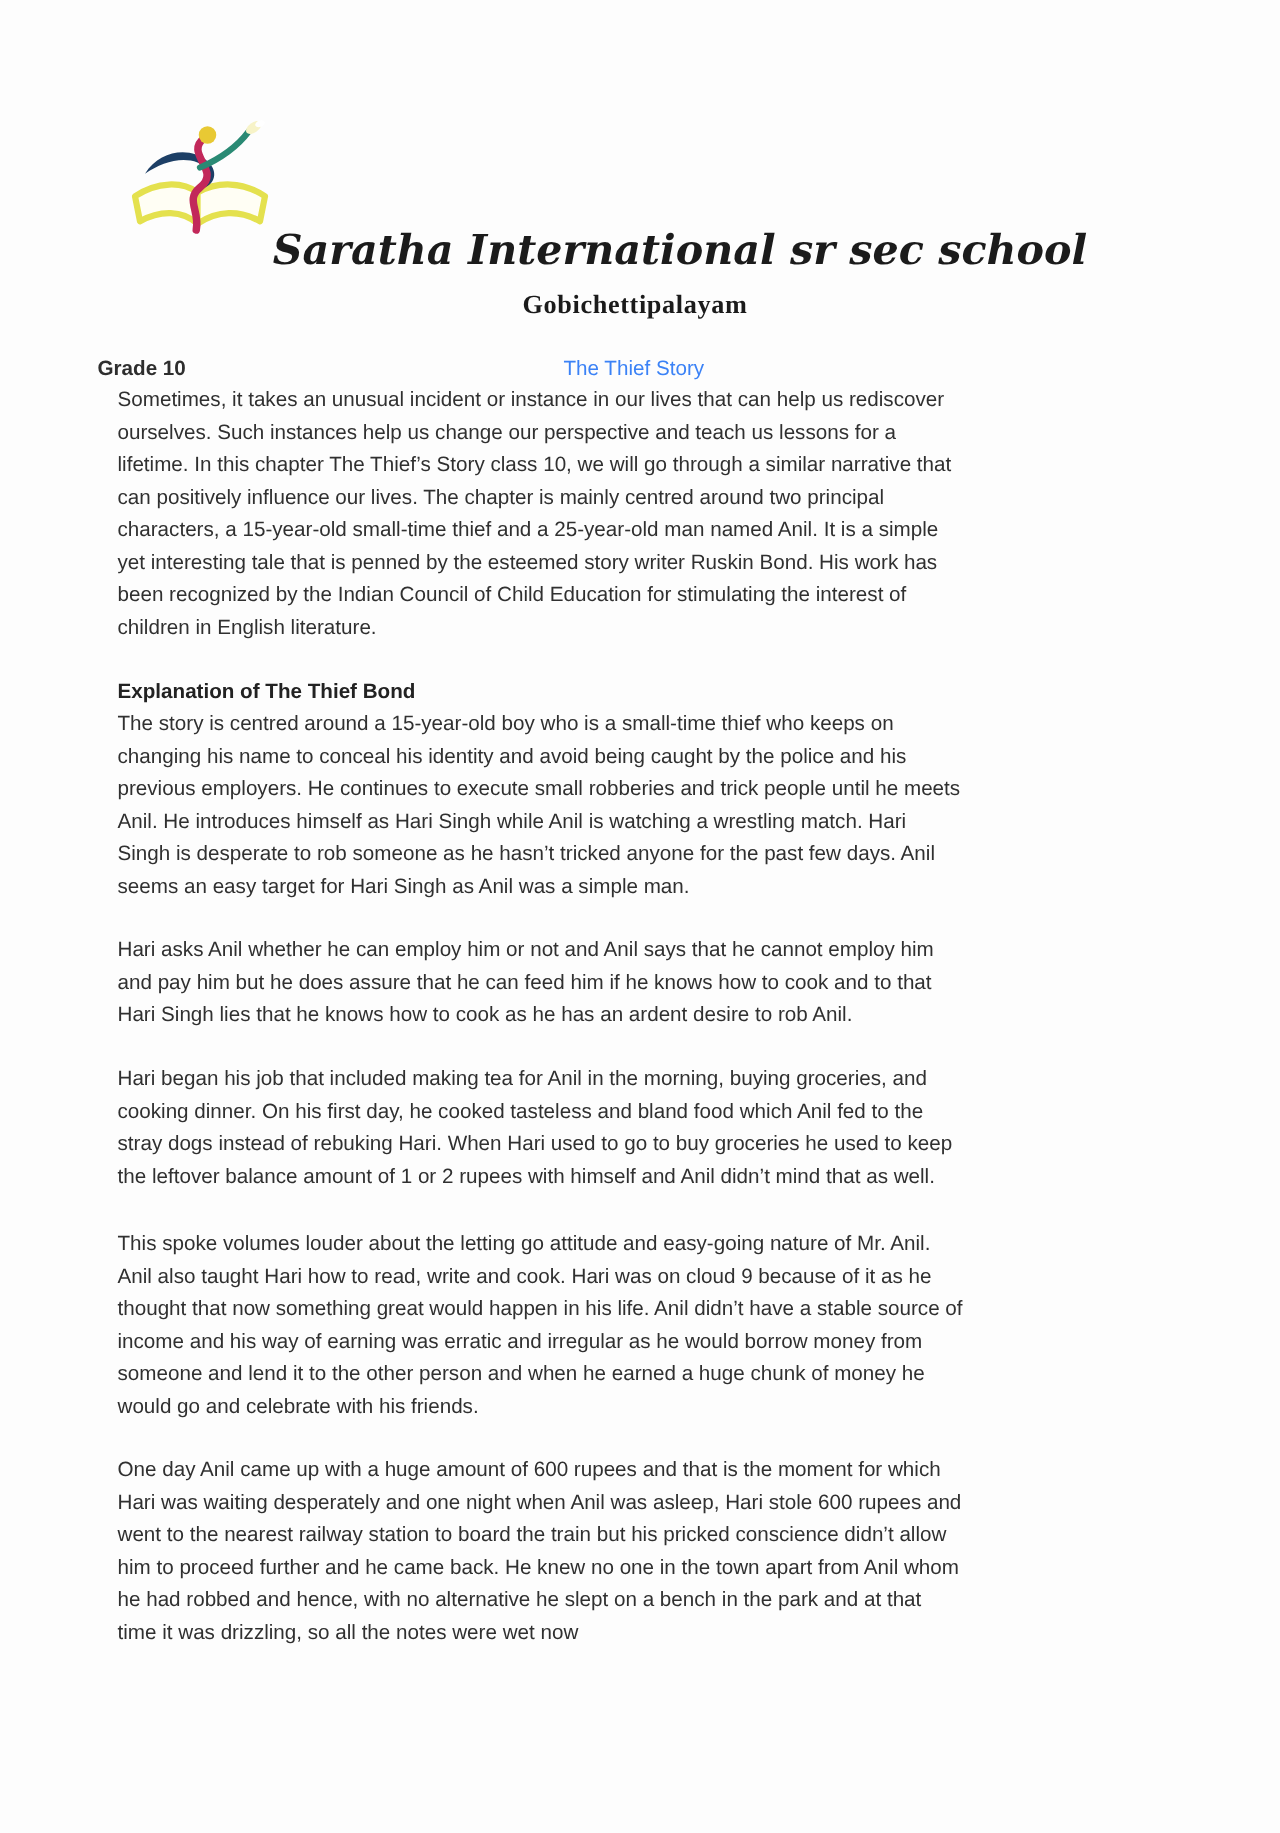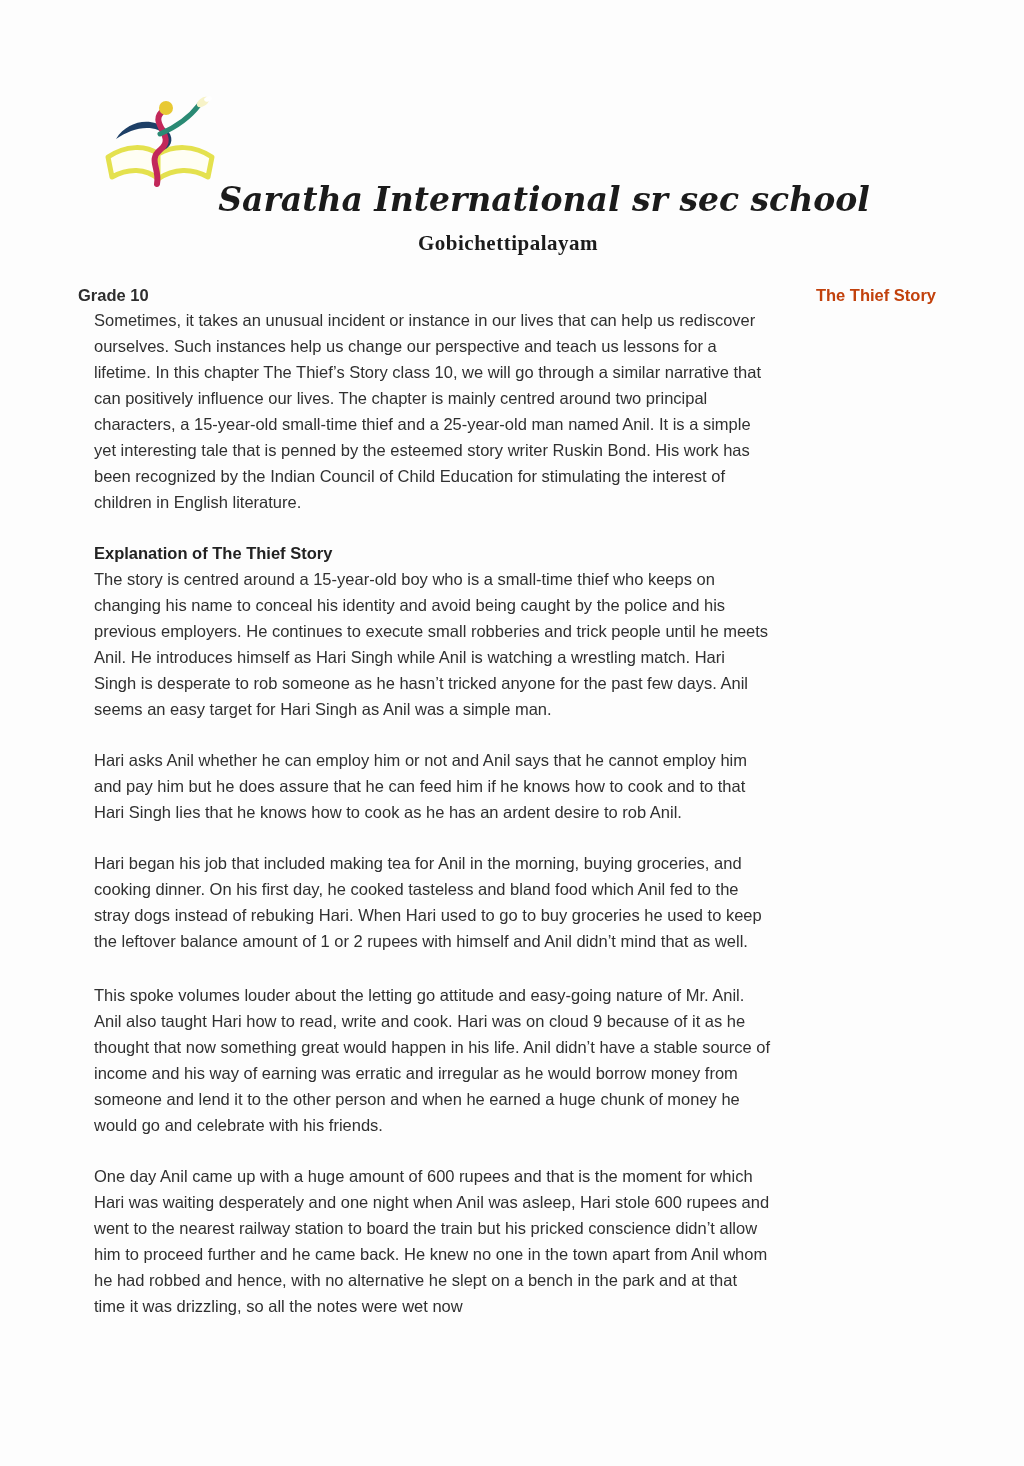--- a/index.html
+++ b/index.html
@@ -27,21 +27,21 @@
     text-align:center;
     font-family:"Liberation Serif", serif;
     font-weight:bold; font-size:21px;
     letter-spacing:0.5px; color:#1b1b1b;
   }
   .meta-row {
     position:absolute; top:284px; left:78px; width:858px;
     font-size:16.5px; line-height:22px;
   }
   .grade { position:absolute; left:0; top:0; font-weight:bold; color:#2e2e2e; }
-  .story-title { display:block; text-align:right; font-weight:bold; color:#c2410c; }
+  .story-title { display:block; text-align:center; font-weight:normal; color:#3b82f6; }
   .content {
     position:absolute; top:307px; left:94px; width:880px;
     font-size:16.5px; line-height:26px; color:#303030;
   }
   .content p { margin:0 0 25px 0; white-space:pre-line; }
   .content h3 {
     font-size:16.5px; line-height:26px; color:#222;
     margin:6px 0 0 0; font-weight:bold;
   }
   .content p.gap-lg { margin-top:28px; }
@@ -81,21 +81,21 @@
 
   <div class="content">
     <p>Sometimes, it takes an unusual incident or instance in our lives that can help us rediscover
 ourselves. Such instances help us change our perspective and teach us lessons for a
 lifetime. In this chapter The Thief’s Story class 10, we will go through a similar narrative that
 can positively influence our lives. The chapter is mainly centred around two principal
 characters, a 15-year-old small-time thief and a 25-year-old man named Anil. It is a simple
 yet interesting tale that is penned by the esteemed story writer Ruskin Bond. His work has
 been recognized by the Indian Council of Child Education for stimulating the interest of
 children in English literature.</p>
-    <h3>Explanation of The Thief Story</h3>
+    <h3>Explanation of The Thief Bond</h3>
     <p>The story is centred around a 15-year-old boy who is a small-time thief who keeps on
 changing his name to conceal his identity and avoid being caught by the police and his
 previous employers. He continues to execute small robberies and trick people until he meets
 Anil. He introduces himself as Hari Singh while Anil is watching a wrestling match. Hari
 Singh is desperate to rob someone as he hasn’t tricked anyone for the past few days.  Anil
 seems an easy target for Hari Singh as Anil was a simple man.</p>
     <p>Hari asks Anil whether he can employ him or not and Anil says that he cannot employ him
 and pay him but he does assure that he can feed him if he knows how to cook and to that
 Hari Singh lies that he knows how to cook as he has an ardent desire to rob Anil.</p>
     <p>Hari began his job that included making tea for Anil in the morning,  buying groceries, and

